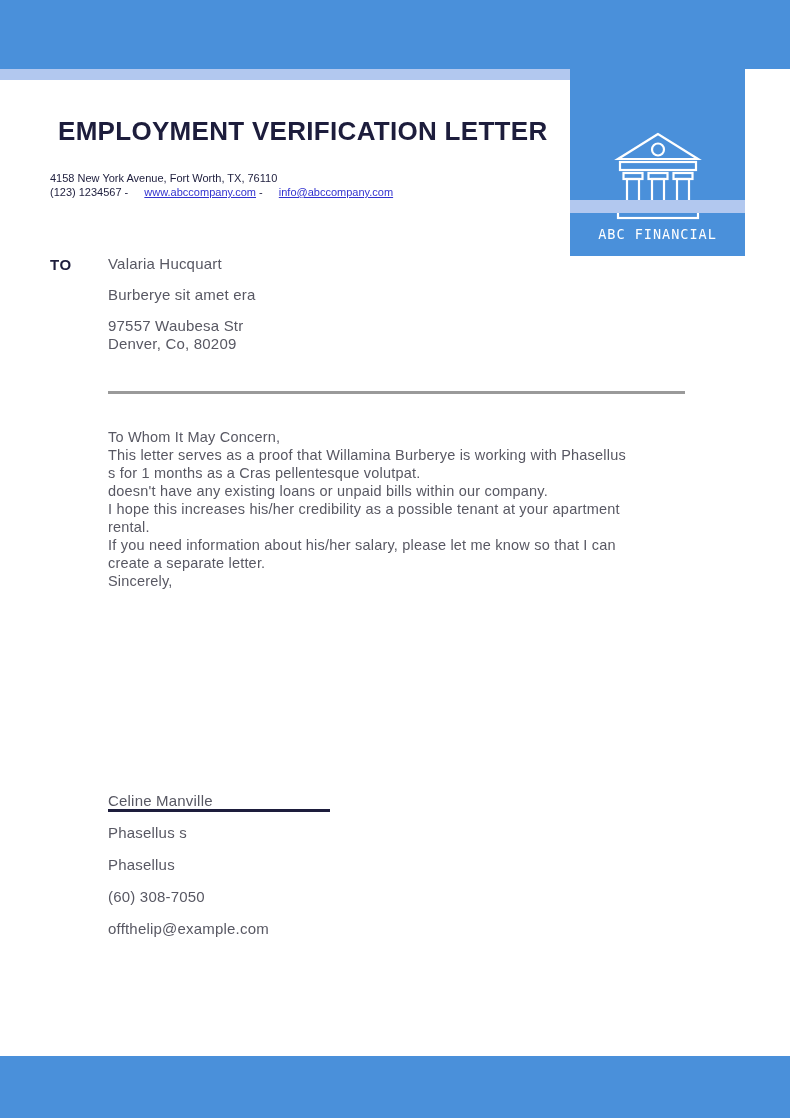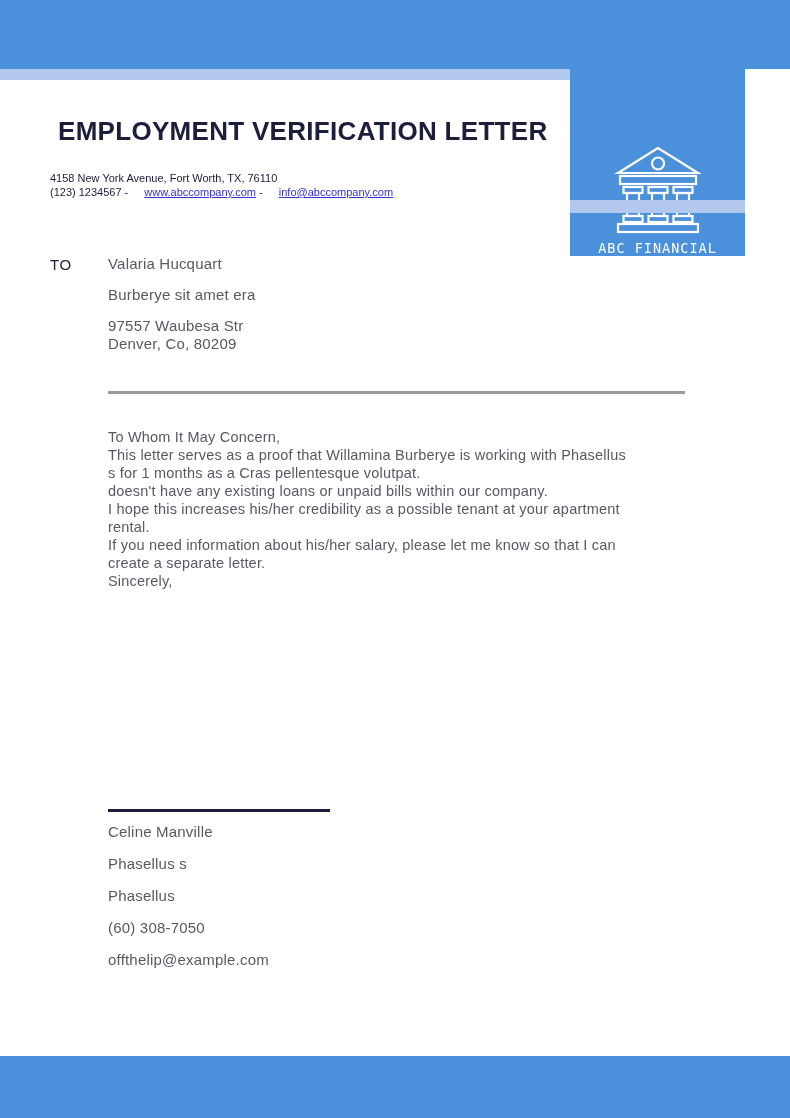--- a/index.html
+++ b/index.html
@@ -26,20 +26,21 @@
   }
   .logo-block {
     position: absolute;
     left: 570px; top: 0;
     width: 175px; height: 256px;
     background: #4a90da;
     display: flex;
     flex-direction: column;
     align-items: center;
     justify-content: flex-end;
+    padding-bottom: 14px;
   }
   .logo-strip {
     position: absolute;
     left: 570px; top: 200px;
     width: 175px; height: 13px;
     background: #b2c8ef;
   }
   .logo-icon { display: block; margin-bottom: 6px; }
   .logo-text {
     color: #ffffff;
@@ -69,21 +70,21 @@
   }
   .contact-block a {
     color: #3232cf;
     text-decoration: underline;
     margin-left: 13px;
   }
   .to-label {
     position: absolute;
     left: 50px; top: 256px;
     font-size: 15px;
-    font-weight: normal;
+    font-weight: bold;
     letter-spacing: 0.5px;
     color: #1d1d3c;
   }
   .recipient {
     position: absolute;
     left: 108px; top: 255px;
     font-size: 15px;
     color: #585863;
     letter-spacing: 0.2px;
   }
@@ -107,21 +108,21 @@
   }
   .letter-body .b-line { white-space: nowrap; }
   .sign-line {
     position: absolute;
     left: 108px; top: 809px;
     width: 222px; height: 3px;
     background: #1d1d3c;
   }
   .sig-block {
     position: absolute;
-    left: 108px; top: 823px;
+    left: 108px; top: 792px;
     font-size: 15px;
     color: #585863;
     letter-spacing: 0.2px;
   }
   .sig-block .s-line { height: 32px; }
   .bottom-bar {
     position: absolute;
     left: 0; top: 1056px;
     width: 790px; height: 62px;
     background: #4a90da;

